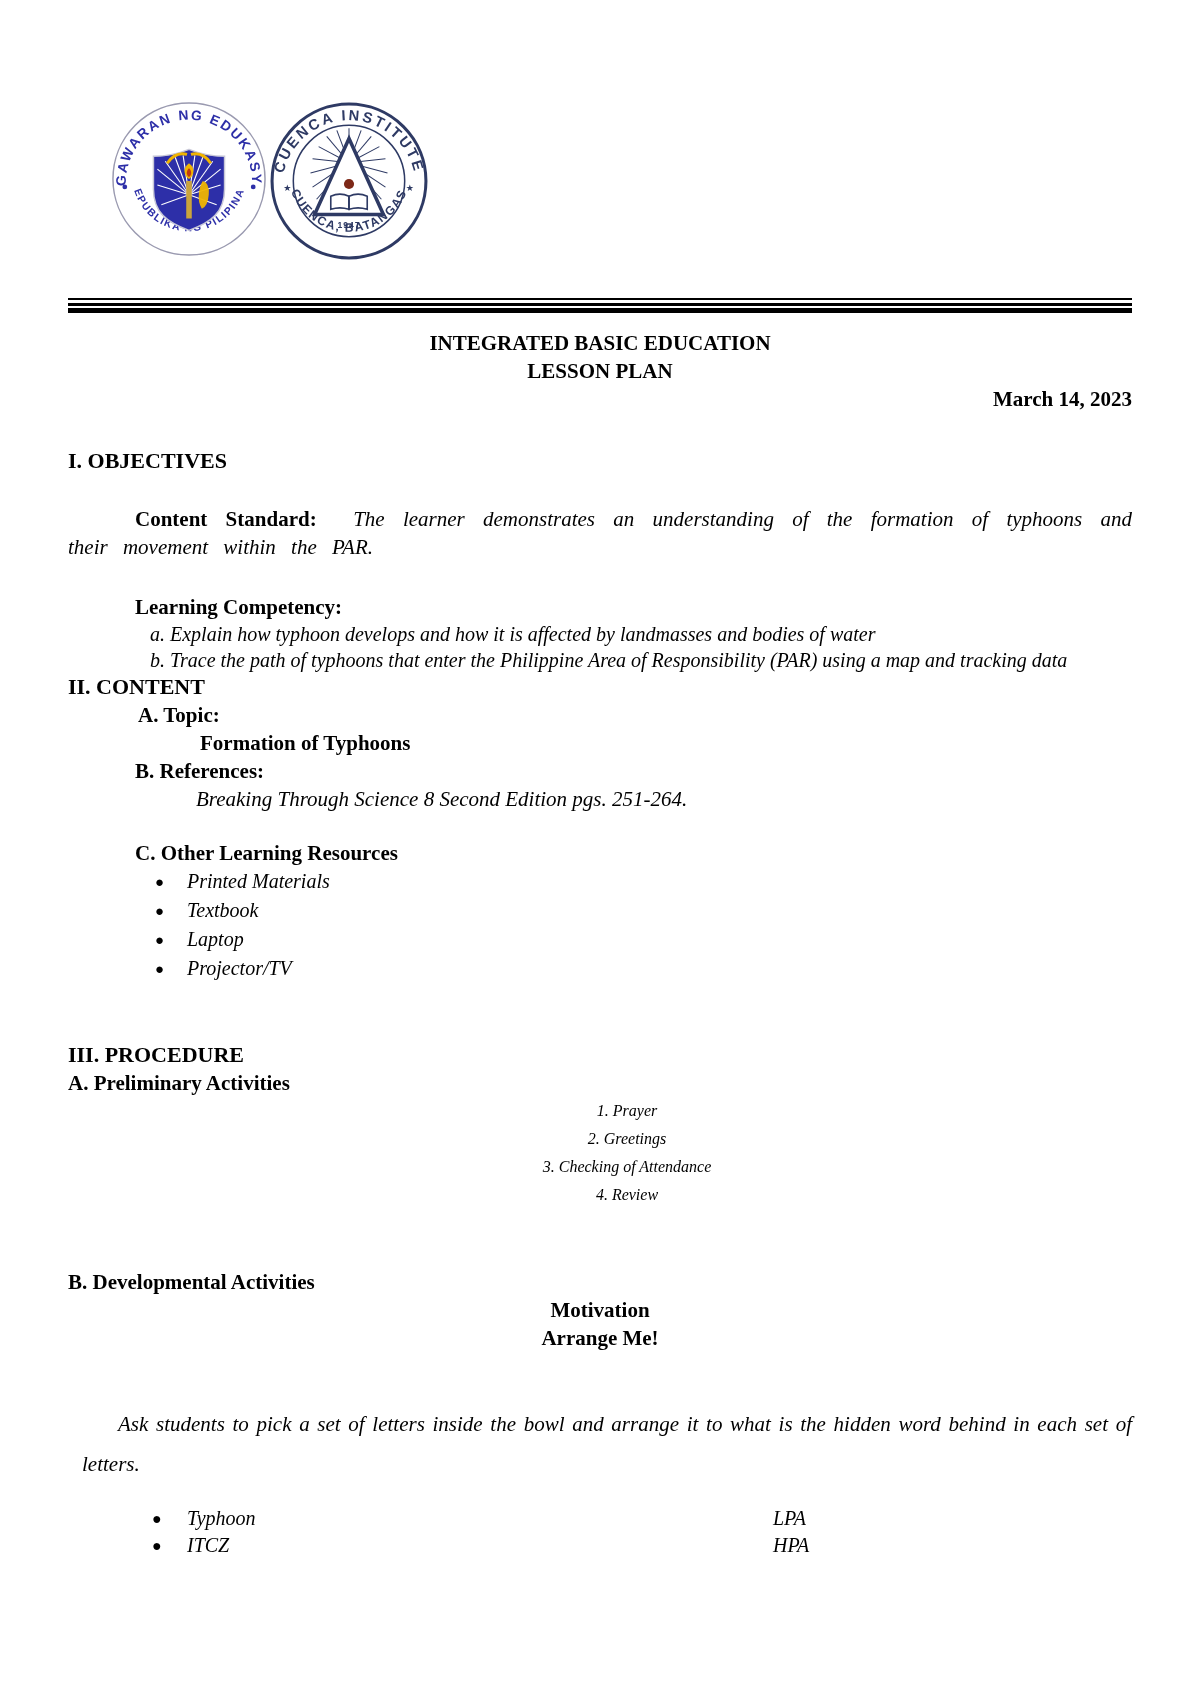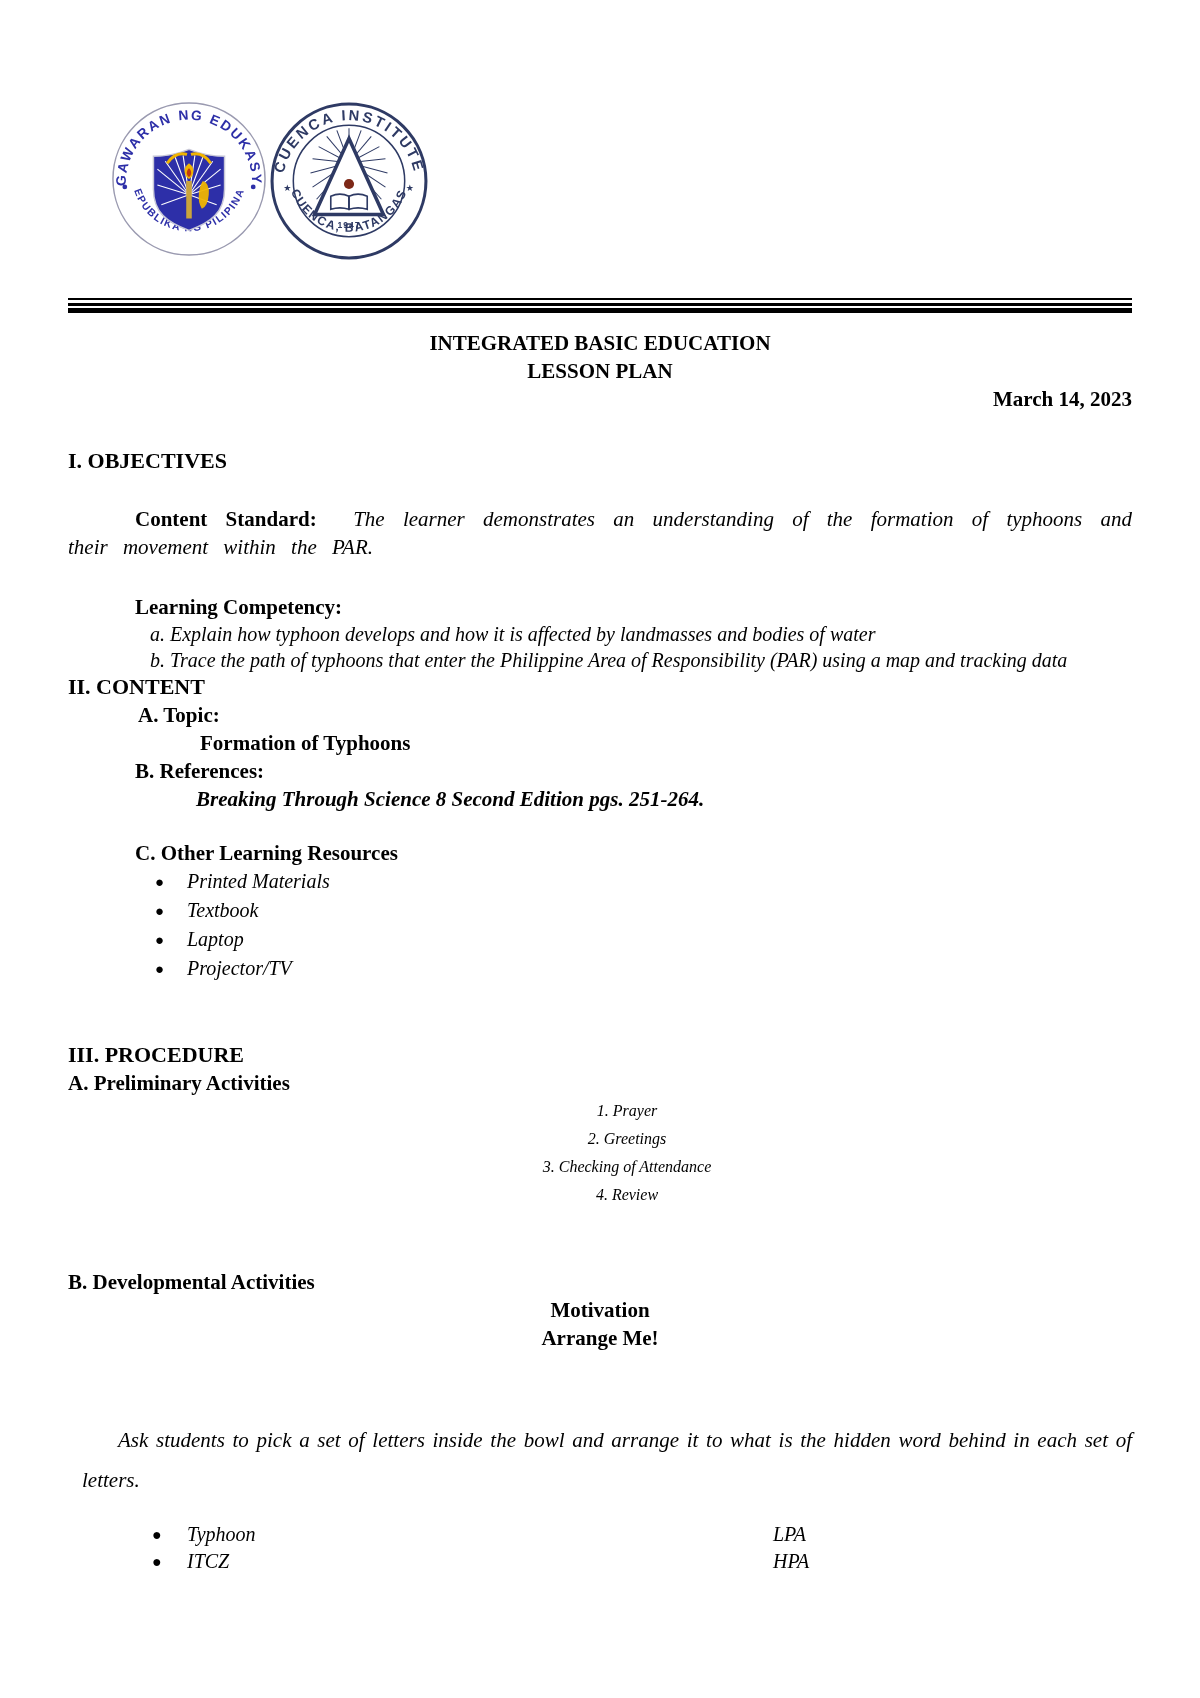--- a/index.html
+++ b/index.html
@@ -49,30 +49,30 @@
   .cs-para{margin-top:30px;font-size:21px;line-height:28px;text-align:justify;text-indent:67px;word-spacing:10px;}
   .cs-label{font-weight:bold;font-style:normal;}
   .cs-text{font-style:italic;}
   .lc-label{margin-top:32px;padding-left:67px;font-weight:bold;font-size:21px;line-height:28px;}
   .comp-a{padding-left:82px;font-style:italic;font-size:20px;line-height:26px;}
   .comp-b{margin-left:17px;text-indent:65px;font-style:italic;font-size:20px;line-height:26px;text-align:justify;}
   .h2{font-weight:bold;font-size:22px;line-height:28px;}
   .topic-label{padding-left:70px;font-weight:bold;font-size:21px;line-height:28px;}
   .topic-value{padding-left:132px;font-weight:bold;font-size:21px;line-height:28px;}
   .ref-label{padding-left:67px;font-weight:bold;font-size:21px;line-height:28px;}
-  .ref-value{padding-left:128px;font-style:italic;font-size:21px;line-height:28px;font-weight:bold;}
+  .ref-value{padding-left:128px;font-style:italic;font-size:21px;line-height:28px;}
   .olr-label{margin-top:26px;padding-left:67px;font-weight:bold;font-size:21px;line-height:28px;}
   .resource-item{padding-left:87px;font-style:italic;font-size:20px;line-height:28px;}
   .resource-item .bullet{display:inline-block;width:32px;font-style:normal;font-size:15px;vertical-align:1px;}
   .h3{margin-top:58px;font-weight:bold;font-size:22px;line-height:28px;}
   .prelim-label{font-weight:bold;font-size:21px;line-height:28px;}
   .step{padding-left:54px;font-style:italic;font-size:16px;line-height:28px;text-align:center;}
   .dev-label{margin-top:59px;font-weight:bold;font-size:21px;line-height:28px;}
   .motivation-line{text-align:center;font-weight:bold;font-size:21px;line-height:28px;}
-  .instructions{margin-top:68px;margin-left:14px;font-style:italic;font-size:21px;line-height:40px;text-align:justify;text-indent:36px;}
+  .instructions{margin-top:52px;margin-left:14px;font-style:italic;font-size:21px;line-height:40px;text-align:justify;text-indent:36px;}
   .pair-row{position:relative;margin-top:0;padding-left:84px;font-style:italic;font-size:20px;line-height:26px;}
   .pair-row.first{margin-top:10px;}
   .pair-row .big-bullet{display:inline-block;width:35px;font-style:normal;font-size:16px;vertical-align:1px;}
   .pair-row .answer{position:absolute;left:705px;top:0;}
 
   
   .seal-svg{width:100%;height:100%;}
   .deped-arc{fill:var(--deped-blue);font-family:"Liberation Sans",sans-serif;font-weight:bold;}
   .deped-arc-top{font-size:14px;letter-spacing:2px;}
   .deped-arc-bottom{font-size:10.5px;letter-spacing:1.5px;}

